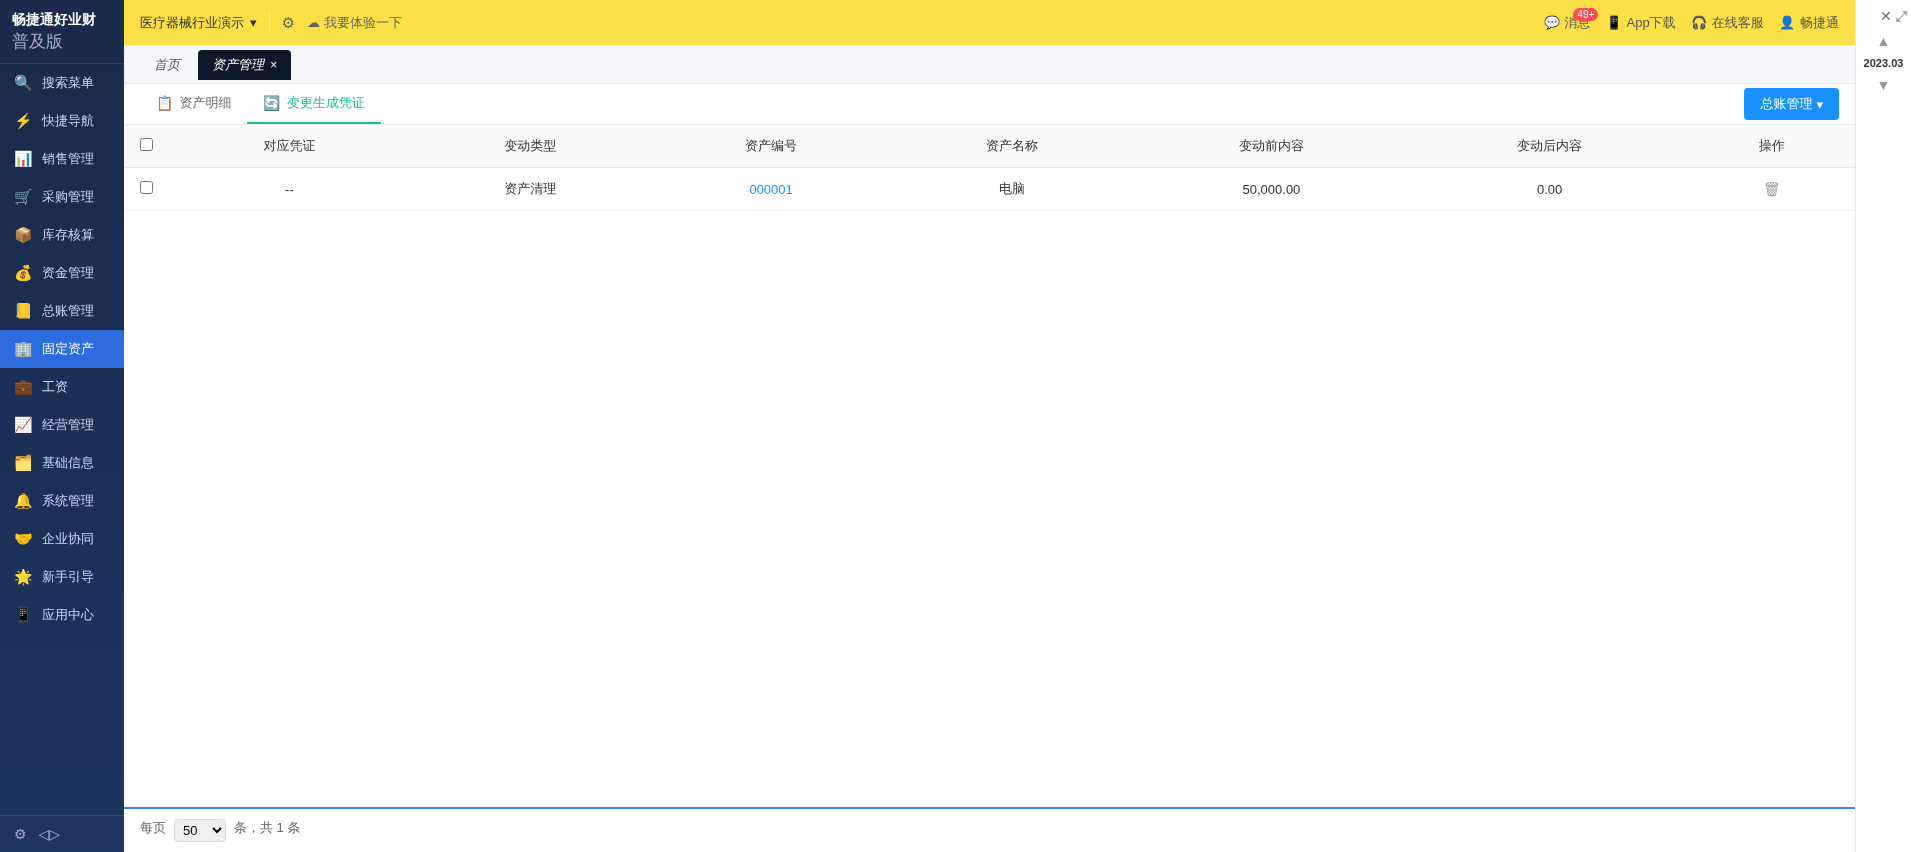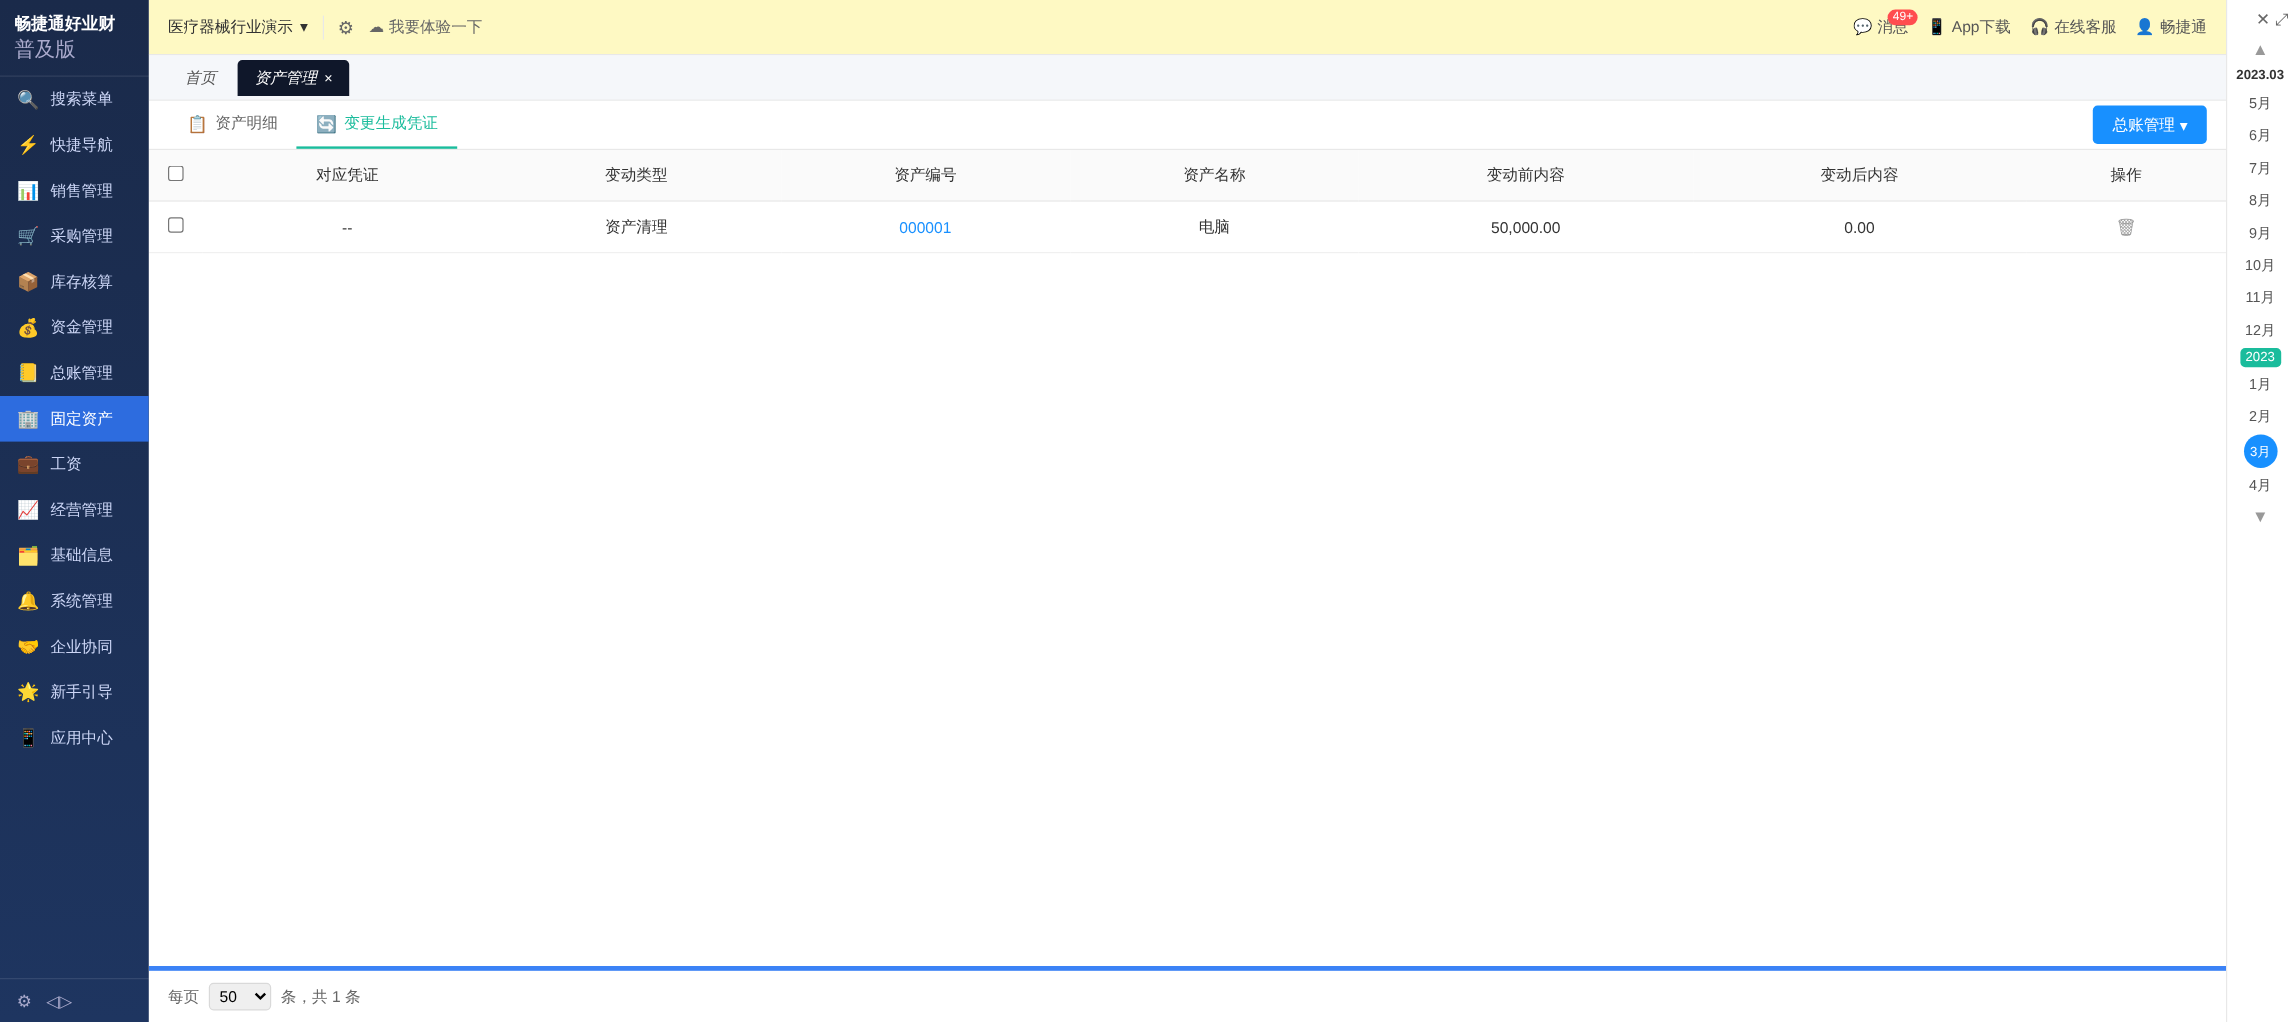--- a/index.html
+++ b/index.html
@@ -48,21 +48,21 @@
     
     .main {
       flex: 1;
       display: flex;
       flex-direction: column;
       overflow: hidden;
     }
 
     
     .topbar {
-      background: #fef9c3;
+      background: #fde047;
       border-bottom: 1px solid #e8e8e8;
       display: flex;
       align-items: center;
       padding: 0 16px;
       height: 46px;
       gap: 12px;
     }
     .topbar-company {
       display: flex;
       align-items: center;
@@ -201,23 +201,23 @@
       color: #333;
       font-size: 13px;
     }
     .checkbox-cell { width: 40px; }
     .delete-icon { color: #999; cursor: pointer; font-size: 14px; }
     .code-cell { color: #1890ff; }
 
     
     .table-footer {
       padding: 10px 16px;
-      border-top: 4px solid #3b82f6;
-      display: flex;
-      align-items: center;
+      border-top: 2px solid #3b82f6;
+      display: flex;
+      align-items: flex-start;
       gap: 8px;
       font-size: 13px;
       color: #666;
       margin-top: 11px;
     }
     .page-select {
       border: 1px solid #d9d9d9;
       border-radius: 4px;
       padding: 2px 4px;
       font-size: 13px;
@@ -476,30 +476,14 @@
   </div>
 </div>
 
 <div class="right-panel">
   <div class="right-panel-header">
     <span class="panel-icon">✕</span>
     <span class="panel-icon">⤢</span>
   </div>
   <span class="panel-nav">▲</span>
   <div class="panel-year">2023.03</div>
-  <div class="panel-months">
-
-  <div class="panel-month">5月</div>
-      <div class="panel-month">6月</div>
-      <div class="panel-month">7月</div>
-      <div class="panel-month">8月</div>
-      <div class="panel-month">9月</div>
-      <div class="panel-month">10月</div>
-      <div class="panel-month">11月</div>
-      <div class="panel-month">12月</div>
-      <div class="panel-month year-badge">2023</div>
-      <div class="panel-month">1月</div>
-      <div class="panel-month">2月</div>
-      <div class="panel-month current">3月</div>
-      <div class="panel-month">4月</div>
-    </div>
   <span class="panel-nav">▼</span>
 </div>
 
 </body></html>

